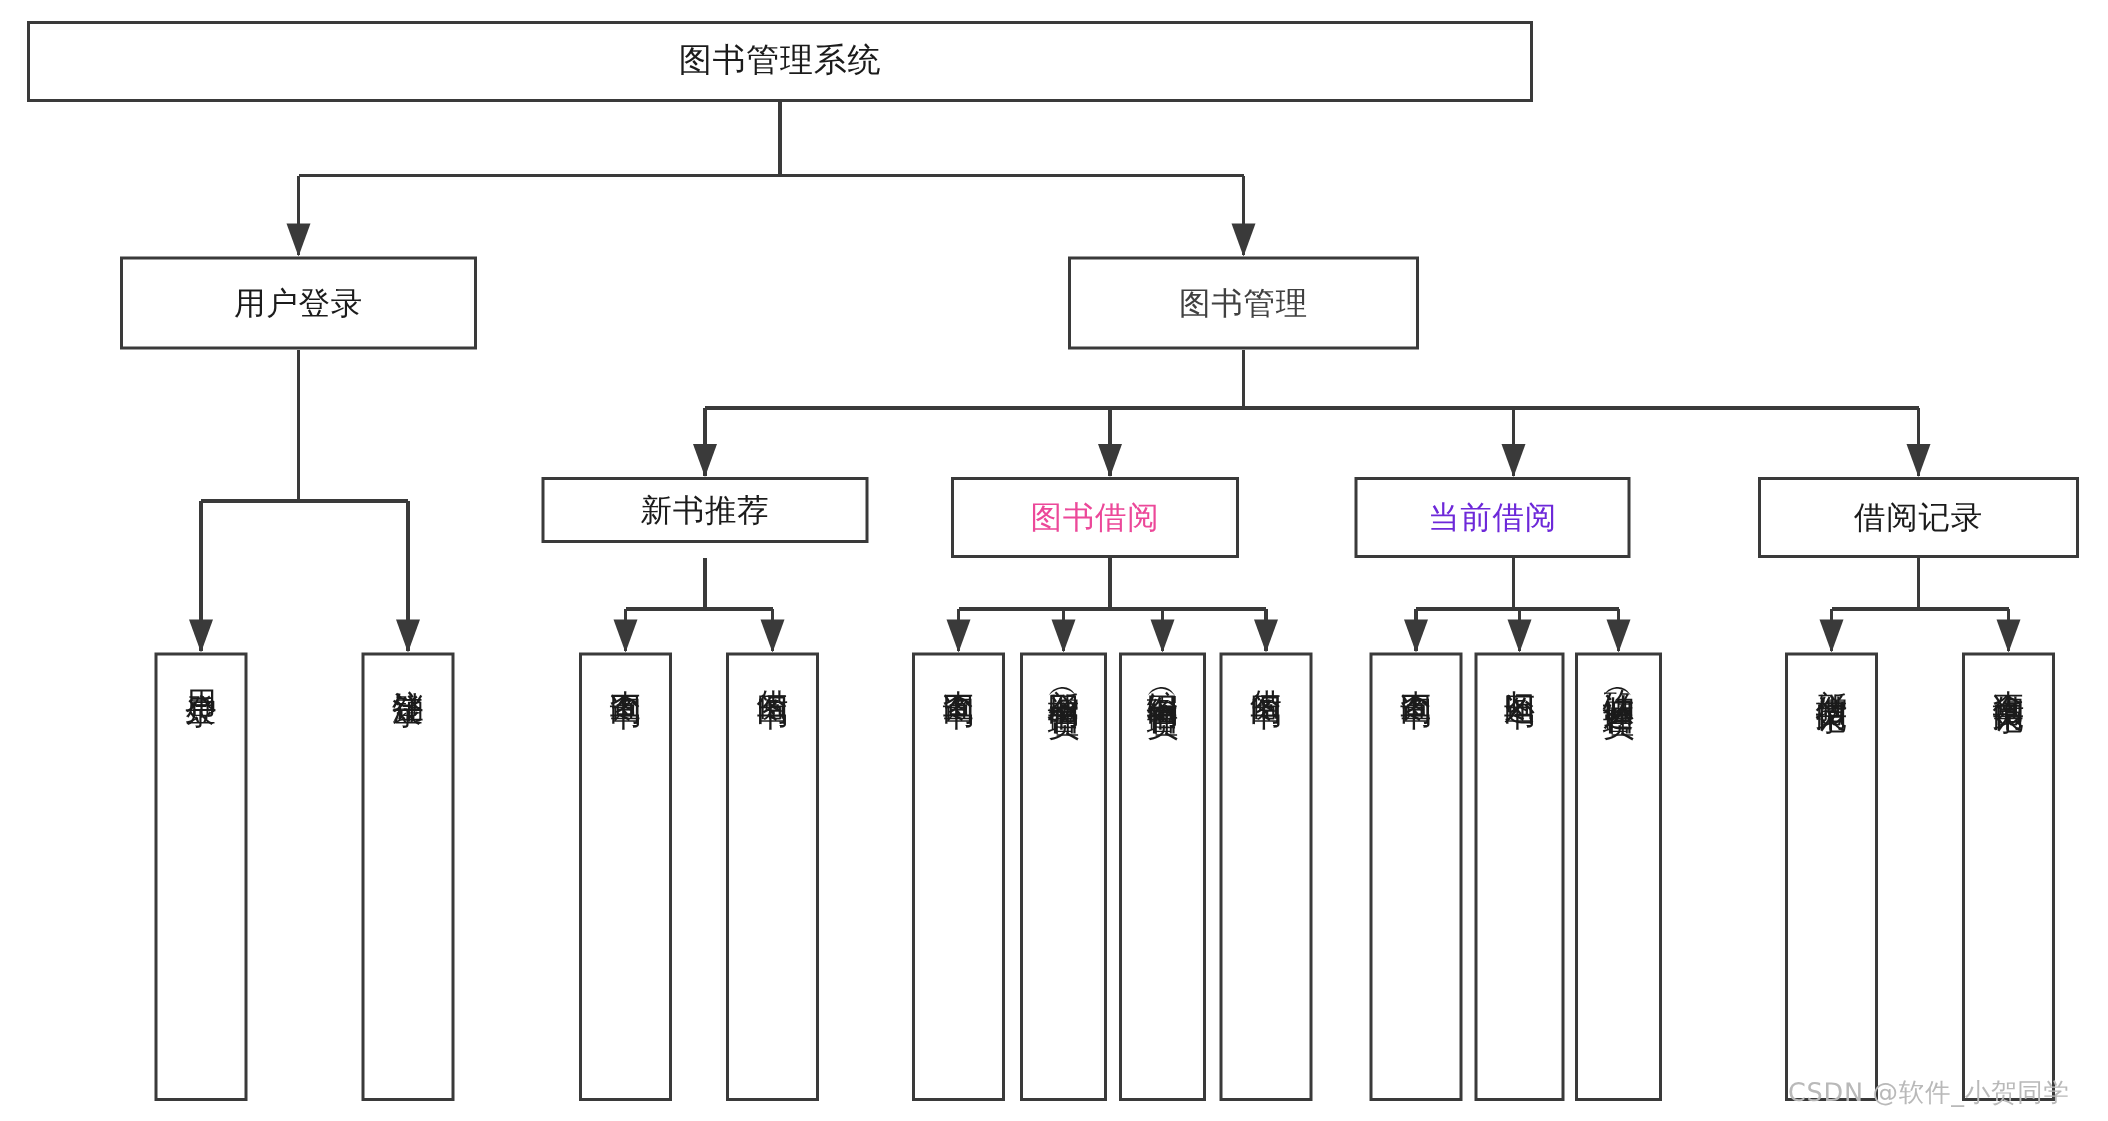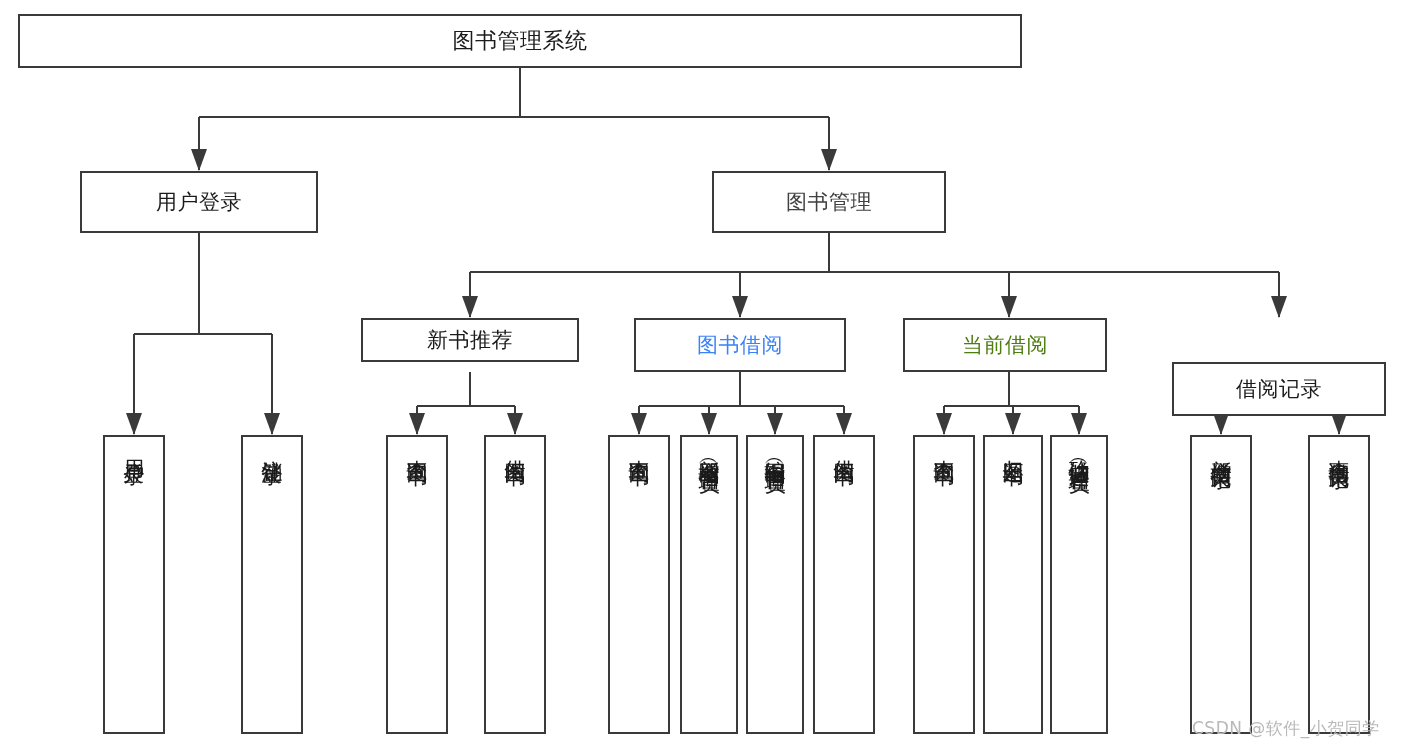--- a/index.html
+++ b/index.html
@@ -127,27 +127,27 @@
       </div>
       <div class="node horiz" style="left: 80px; top: 171px; width: 238px; height: 62px; border-color: rgb(58, 58, 58); color: rgb(27, 27, 27);">
         <span>用户登录</span>
       </div>
       <div class="node horiz" style="left: 712px; top: 171px; width: 234px; height: 62px; border-color: rgb(58, 58, 58); color: #404040;">
         <span>图书管理</span>
       </div>
       <div class="node horiz" style="left: 361px; top: 318px; width: 218px; height: 44px; border-color: rgb(58, 58, 58); color: rgb(27, 27, 27);">
         <span>新书推荐</span>
       </div>
-      <div class="node horiz" style="left: 634px; top: 318px; width: 212px; height: 54px; border-color: rgb(58, 58, 58); color: #3b82f6;">
+      <div class="node horiz" style="left: 634px; top: 318px; width: 192px; height: 54px; border-color: rgb(58, 58, 58); color: #ec4899;">
         <span>图书借阅</span>
       </div>
-      <div class="node horiz" style="left: 903px; top: 318px; width: 204px; height: 54px; border-color: rgb(58, 58, 58); color: #4d7c0f;">
+      <div class="node horiz" style="left: 903px; top: 318px; width: 184px; height: 54px; border-color: rgb(58, 58, 58); color: #6d28d9;">
         <span>当前借阅</span>
       </div>
-      <div class="node horiz" style="left: 1172px; top: 318px; width: 214px; height: 54px; border-color: rgb(58, 58, 58); color: rgb(27, 27, 27); margin-top: 44px;">
+      <div class="node horiz" style="left: 1172px; top: 318px; width: 214px; height: 54px; border-color: rgb(58, 58, 58); color: rgb(27, 27, 27);">
         <span>借阅记录</span>
       </div>
       <div class="node vert" style="left: 103px; top: 435px; width: 62px; height: 299px; border-color: rgb(58, 58, 58); color: rgb(27, 27, 27);">
         <span class="vtext">用户登录</span>
       </div>
       <div class="node vert" style="left: 241px; top: 435px; width: 62px; height: 299px; border-color: rgb(58, 58, 58); color: rgb(27, 27, 27);">
         <span class="vtext">注销登录</span>
       </div>
       <div class="node vert" style="left: 386px; top: 435px; width: 62px; height: 299px; border-color: rgb(58, 58, 58); color: rgb(27, 27, 27);">
         <span class="vtext">查询图书</span>

